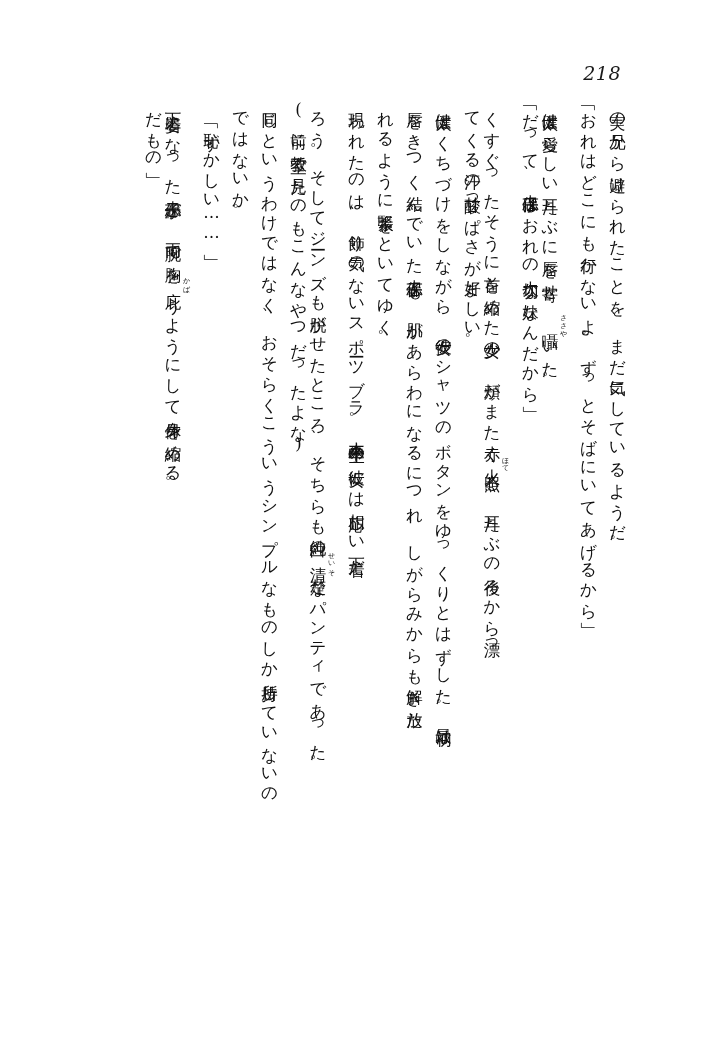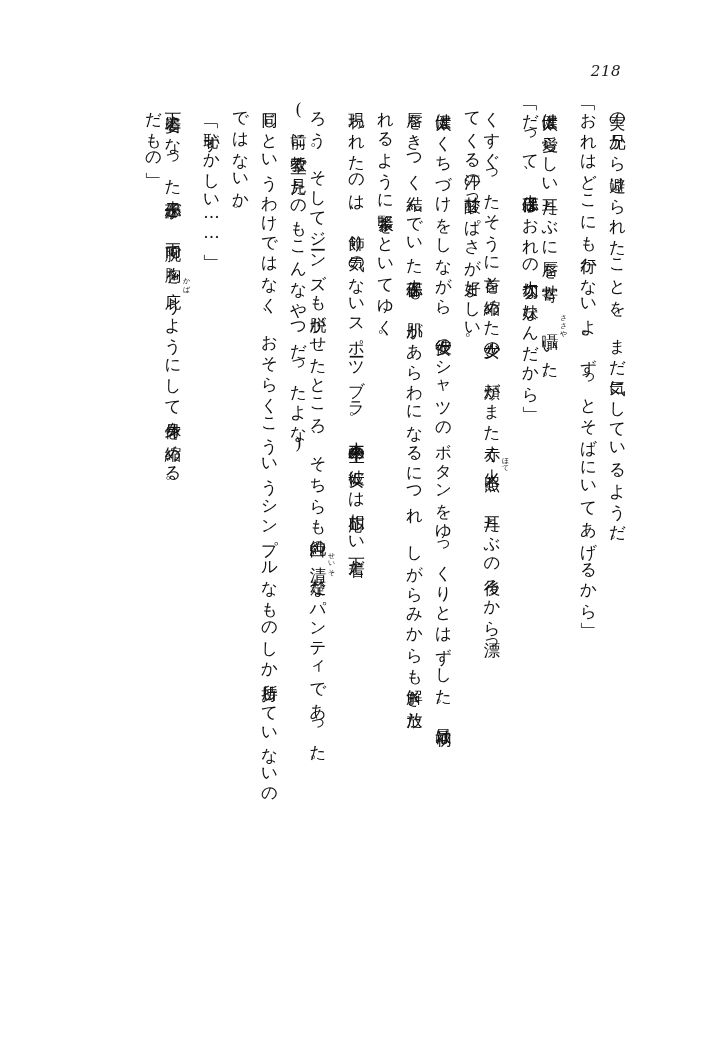--- a/index.html
+++ b/index.html
@@ -20,21 +20,21 @@
     position: absolute;
     inset: 0;
     background: #ffffff;
   }
 
   
   .page-number {
     position: absolute;
     top: 62px;
     right: 92px;
-    font-size: 15px;
+    font-size: 19px;
     font-style: italic;
     font-family: "DejaVu Serif", "Liberation Serif", serif;
     color: #1a1a1a;
     letter-spacing: 0.5px;
   }
 
   
   .text-block {
     position: absolute;
     top: 100px;

